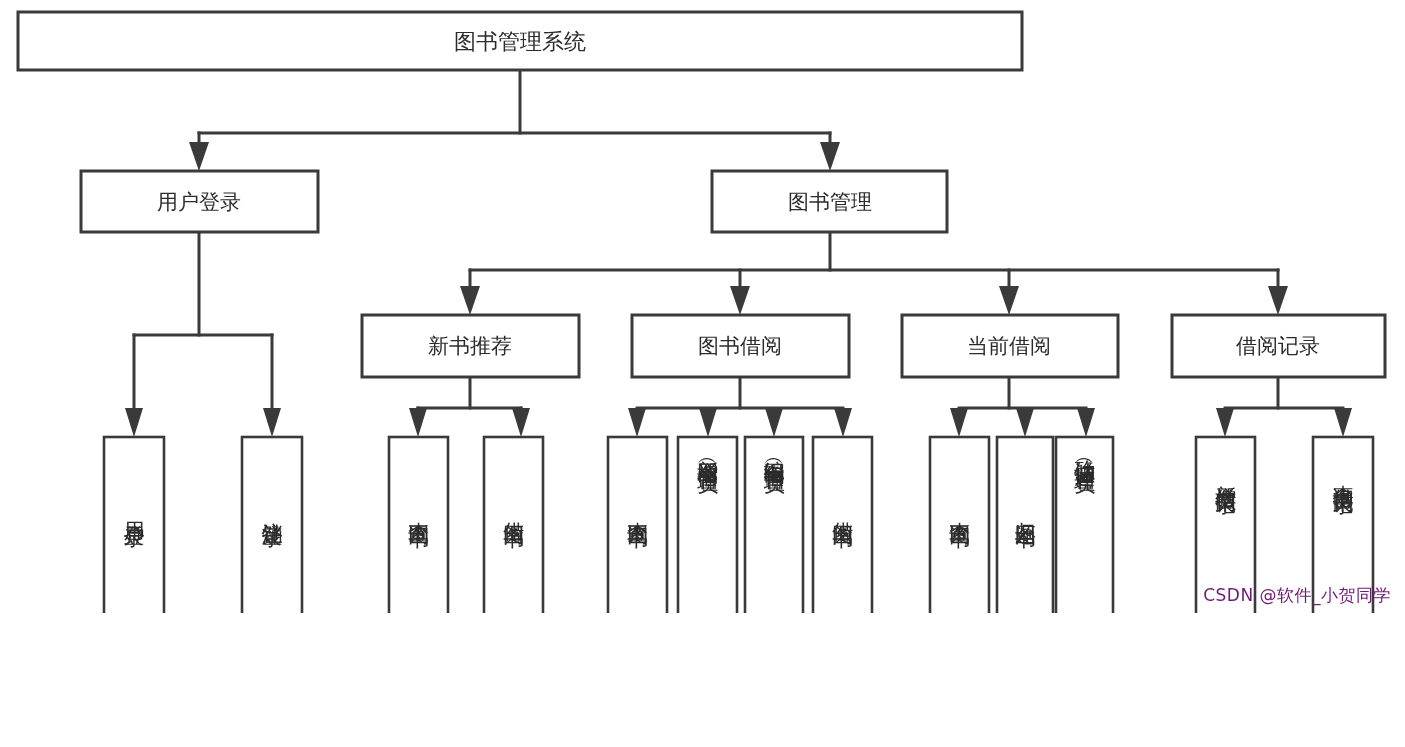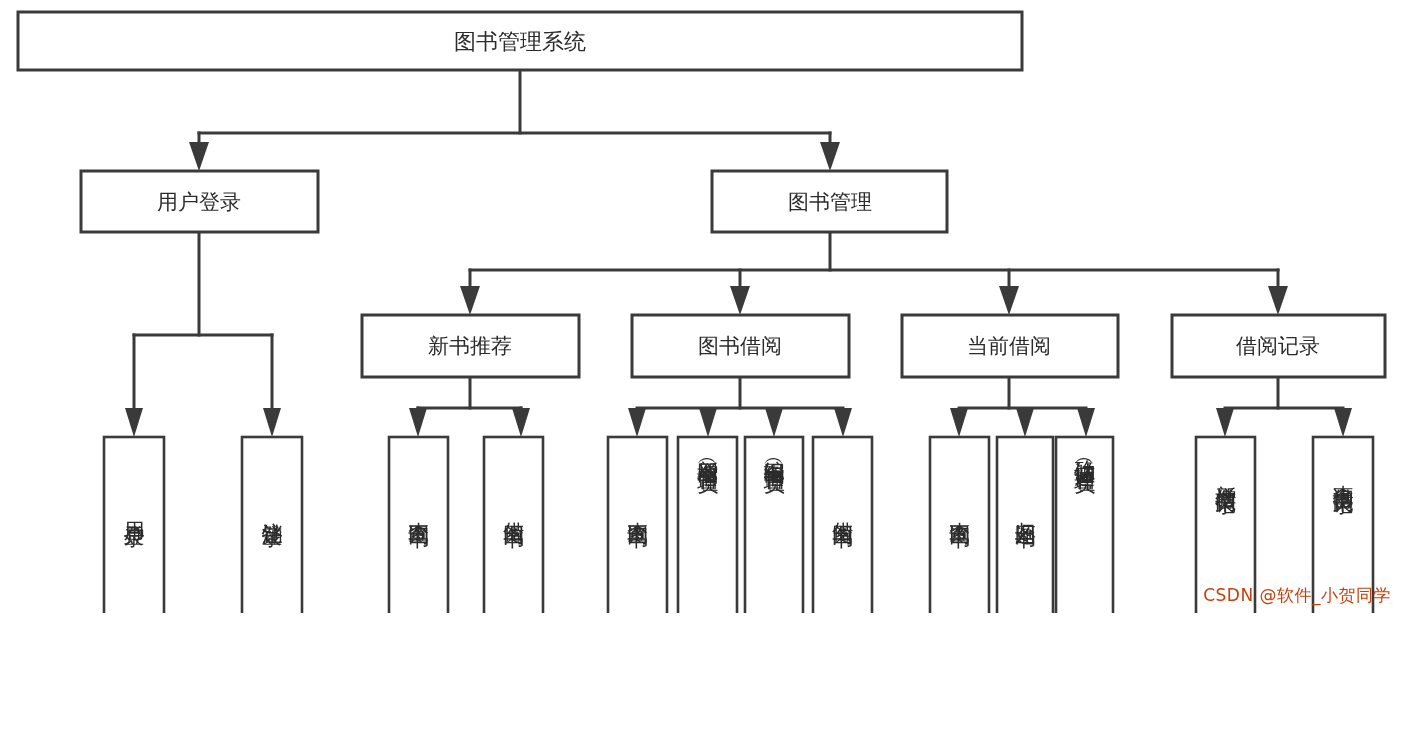--- a/index.html
+++ b/index.html
@@ -73,21 +73,21 @@
     color: #2b2b2b;
     letter-spacing: 2px;
     white-space: nowrap;
   }
   #watermark {
     position: absolute;
     right: 14px;
     bottom: 6px;
     font-family: "DejaVu Sans", "Liberation Sans", sans-serif;
     font-size: 17px;
-    color: #c2410c;
+    color: #701a75;
     letter-spacing: 0.5px;
     white-space: nowrap;
   }
 </style>
 </head>
 <body>
 
 <div id="stage">
 
   <svg id="diagram-svg" viewBox="0 0 1405 747">

